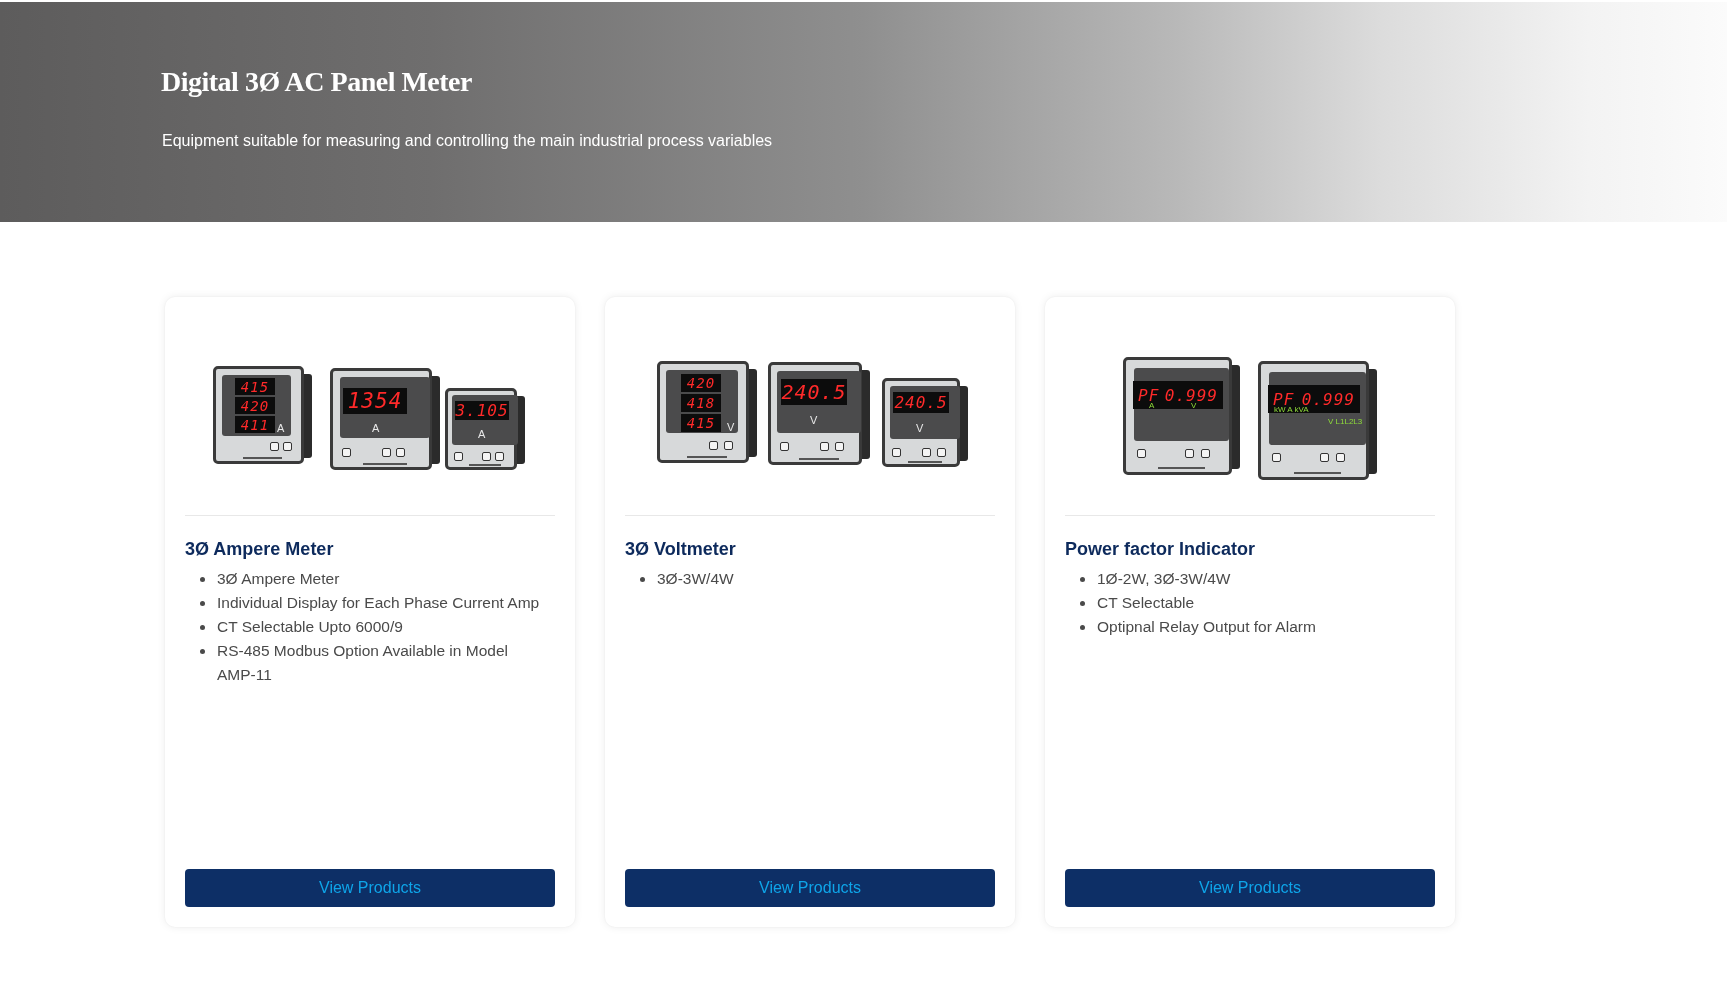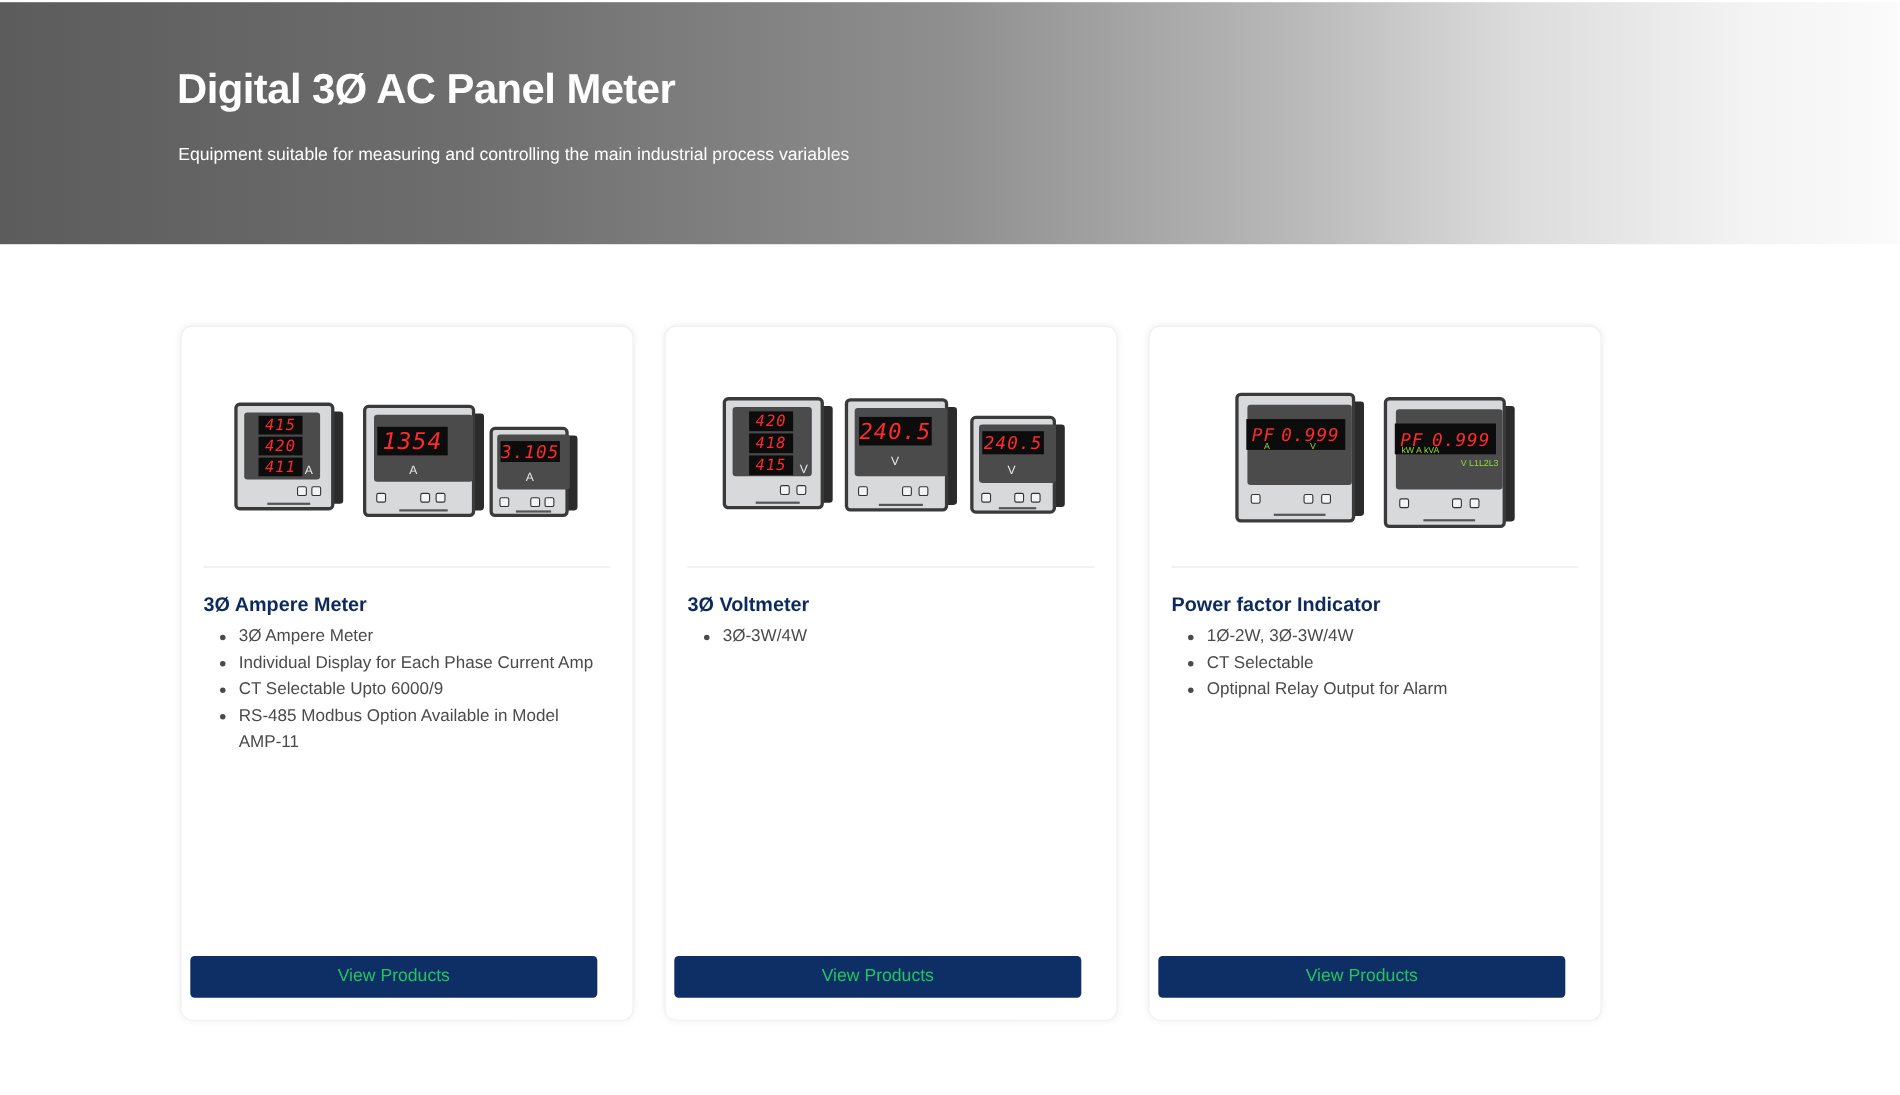--- a/index.html
+++ b/index.html
@@ -5,22 +5,22 @@
   * { box-sizing: border-box; margin: 0; padding: 0; }
   html, body { width: 1727px; height: 995px; background: #ffffff; overflow: hidden; }
   body { font-family: "DejaVu Sans", "Liberation Sans", sans-serif; position: relative; }
 
   .hero {
     position: absolute; left: 0; top: 2px; width: 1727px; height: 220px;
     background: linear-gradient(90deg, #5d5c5c 0%, #6f6e6e 25%, #8f8f8f 50%, #b8b8b8 68%, #dcdcdc 80%, #f3f3f3 92%, #fbfbfb 100%);
   }
   .hero-title {
     position: absolute; left: 161px; top: 55px;
-    font-family: Liberation Sans, sans-serif; font-weight: bold;
-    font-size: 38px; color: #ffffff; letter-spacing: -0.5px; line-height: 50px;
+    font-family: Liberation Serif, serif; font-weight: bold;
+    font-size: 28px; color: #ffffff; letter-spacing: -0.5px; line-height: 50px;
     white-space: nowrap;
     text-align: right;
   }
   .hero-subtitle {
     position: absolute; left: 162px; top: 116px;
     font-family: "Liberation Sans", sans-serif; font-size: 16px; color: #ffffff;
     line-height: 22px; white-space: nowrap; margin-top: 12px;
   }
 
   .card {
@@ -43,22 +43,22 @@
   }
   .card-features li {
     position: relative; padding-left: 32px; font-family: "Liberation Sans", sans-serif;
     font-size: 15.5px; color: #4a4a4a; line-height: 24px;
   }
   .card-features li::before {
     content: ""; position: absolute; left: 15px; top: 10px; width: 5px; height: 5px;
     border-radius: 50%; background: #4a4a4a;
   }
   .card-button {
-    position: absolute; left: 8px; top: 572px; width: 370px; height: 38px;
-    background: #0d2f66; color: #22c55e; border: none; border-radius: 4px;
+    position: absolute; left: 20px; top: 572px; width: 370px; height: 38px;
+    background: #0d2f66; color: #0ea5e9; border: none; border-radius: 4px;
     font-family: "Liberation Sans", sans-serif; font-size: 16px; cursor: pointer;
     display: flex; align-items: center; justify-content: center; text-align: right;
   }
 
   
   .meter { position: absolute; }
   .meter .body {
     position: absolute; left: 0; top: 0; right: 8px; bottom: 0;
     background: #d7d9da; border: 3px solid #3a3a3a; border-radius: 5px;
   }

